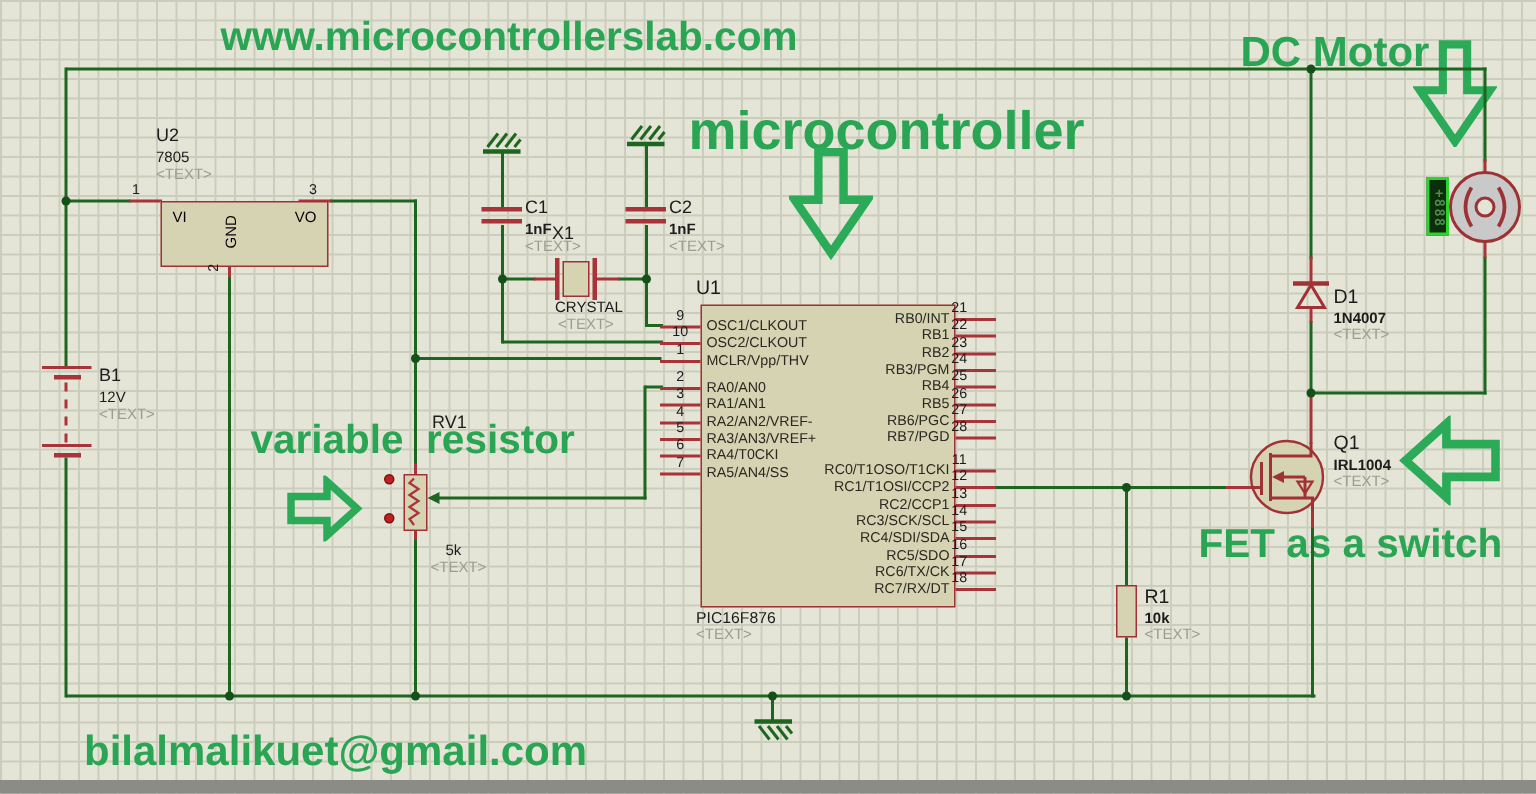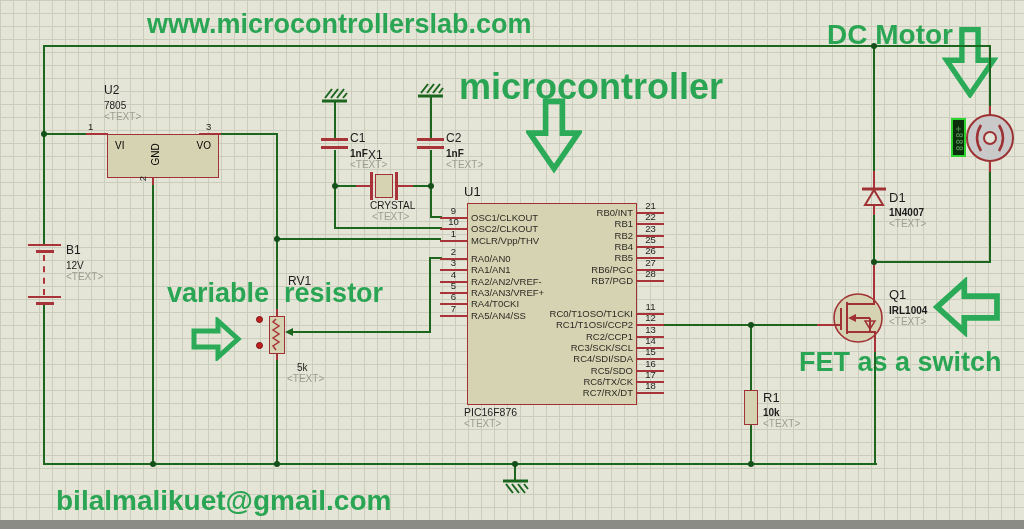--- a/index.html
+++ b/index.html
@@ -22,21 +22,21 @@
   .box{position:absolute;background:#d6d3b2;border:1.5px solid #a03236;box-sizing:border-box}
   .pin-group{position:absolute;width:224px}
   .pin-row{position:relative;height:11.33px}
   .pin-row .stub{position:absolute;top:7px;width:27px;height:2px;background:#a83338}
   .pin-row .num{position:absolute;top:-5px;width:27px;text-align:center;font-size:9.5px;color:#1c1c1c}
   .pin-row .pname{position:absolute;top:2px;font-size:9.5px;color:#2a2a24;white-space:nowrap}
   .pg-left .stub{left:0}
   .pg-left .num{left:0}
   .pg-left .pname{left:31px}
   .pg-right .stub{right:0}
-  .pg-right .num{right:0}
+  .pg-right .num{right:11px}
   .pg-right .pname{right:31px;text-align:right}
   .rot{display:inline-block;transform:rotate(-90deg);transform-origin:center}
   .reddot{position:absolute;width:7px;height:7px;border-radius:50%;background:#c02020;border:1px solid #7a1212;box-sizing:border-box}
   .potbody{position:absolute;left:269px;top:316px;width:16px;height:38px;background:#d6d3b2;border:1.5px solid #a03236;box-sizing:border-box}
   .display{position:absolute;left:951px;top:118px;width:15px;height:39px;background:#0a2f0a;border:2px solid #2fd32f;box-sizing:border-box;overflow:hidden}
   .display span{position:absolute;left:-7px;top:14px;display:block;transform:rotate(90deg);font:bold 9px "DejaVu Sans Mono",monospace;color:#4e8b4e;letter-spacing:1px;white-space:nowrap}
   .graybar{position:absolute;left:0;top:520px;width:1024px;height:9px;background:#8b8c86}
 </style>
 </head>
 <body>
@@ -269,20 +269,25 @@
         <span class="num">22</span>
         <span class="pname">RB1</span>
       </div>
       <div class="pin-row">
         <span class="stub"></span>
         <span class="num">23</span>
         <span class="pname">RB2</span>
       </div>
       <div class="pin-row">
         <span class="stub"></span>
+        <span class="num">24</span>
+        <span class="pname">RB3/PGM</span>
+      </div>
+      <div class="pin-row">
+        <span class="stub"></span>
         <span class="num">25</span>
         <span class="pname">RB4</span>
       </div>
       <div class="pin-row">
         <span class="stub"></span>
         <span class="num">26</span>
         <span class="pname">RB5</span>
       </div>
       <div class="pin-row">
         <span class="stub"></span>

